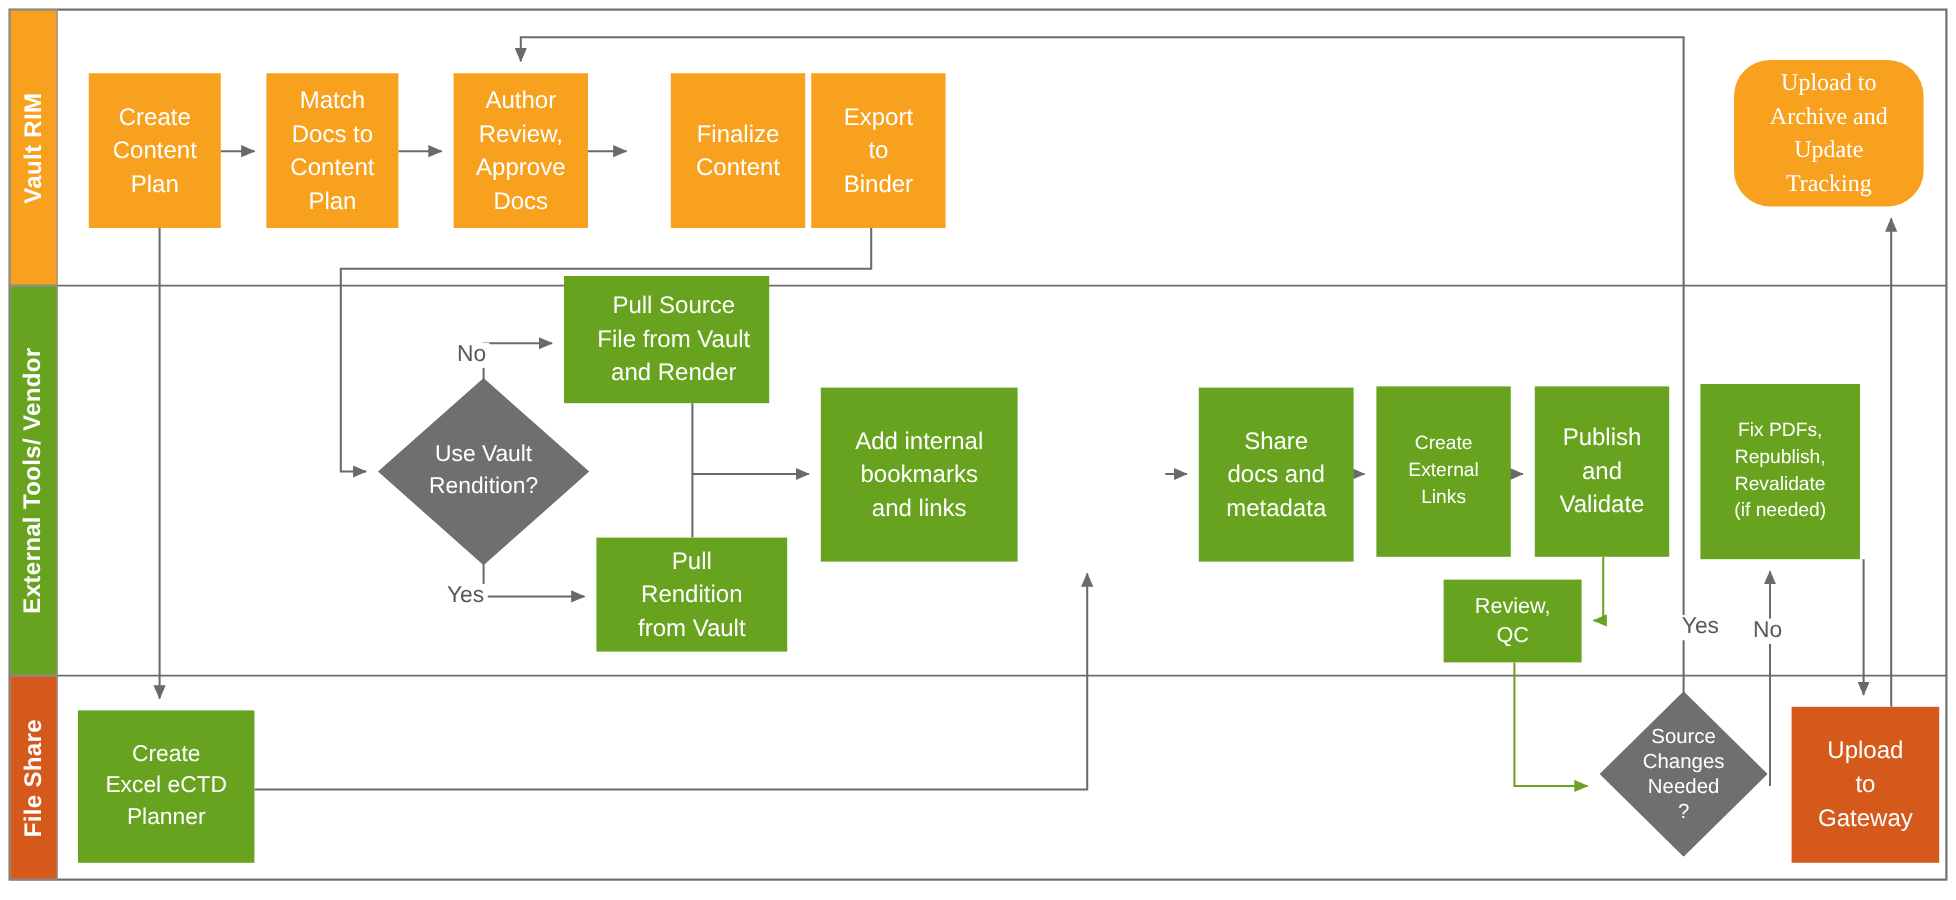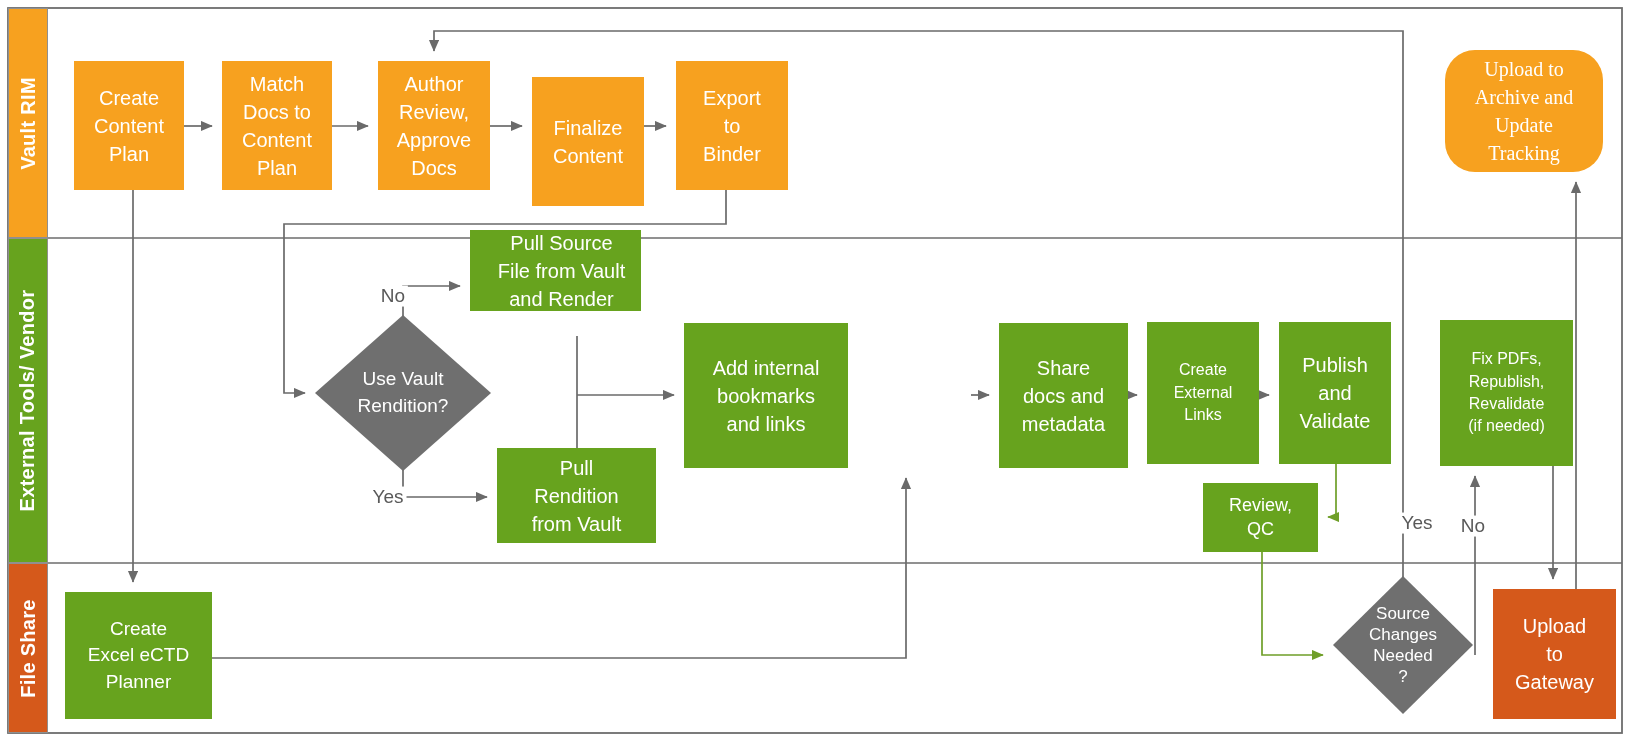--- a/index.html
+++ b/index.html
@@ -105,51 +105,51 @@
 Content
 Plan</div>
   <div class="node proc-orange" style="left:222px;top:61px;width:110px;height:129px;">Match
 Docs to
 Content
 Plan</div>
   <div class="node proc-orange" style="left:378px;top:61px;width:112px;height:129px;">Author
 Review,
 Approve
 Docs</div>
-  <div class="node proc-orange" style="left:532px;top:61px;width:112px;height:129px;margin-top:16px;">Finalize
+  <div class="node proc-orange" style="left:559px;top:61px;width:112px;height:129px;">Finalize
 Content</div>
   <div class="node proc-orange" style="left:676px;top:61px;width:112px;height:129px;">Export
 to
 Binder</div>
   <div class="node proc-orange rounded" style="left:1445px;top:50px;width:158px;height:122px;font-family:Liberation Serif, serif;">Upload to
 Archive and
 Update
 Tracking</div>
 
-  <div class="node proc-green" style="left:470px;top:230px;width:171px;height:81px;padding-left:12px;">Pull Source
+  <div class="node proc-green" style="left:470px;top:230px;width:171px;height:106px;padding-left:12px;">Pull Source
 File from Vault
 and Render</div>
   <div class="node diamond" style="left:315px;top:315px;width:176px;height:156px;font-size:19px;">Use Vault
 Rendition?</div>
   <div class="node proc-green" style="left:497px;top:448px;width:159px;height:95px;">Pull
 Rendition
 from Vault</div>
   <div class="node proc-green" style="left:684px;top:323px;width:164px;height:145px;">Add internal
 bookmarks
 and links</div>
   <div class="node proc-green" style="left:999px;top:323px;width:129px;height:145px;">Share
 docs and
 metadata</div>
   <div class="node proc-green" style="left:1147px;top:322px;width:112px;height:142px;font-size:16px;">Create
 External
 Links</div>
   <div class="node proc-green" style="left:1279px;top:322px;width:112px;height:142px;">Publish
 and
 Validate</div>
-  <div class="node proc-green" style="left:1417px;top:320px;width:133px;height:146px;font-size:16px;margin-left:23px;">Fix PDFs,
+  <div class="node proc-green" style="left:1417px;top:320px;width:133px;height:146px;font-size:16px;">Fix PDFs,
 Republish,
 Revalidate
 (if needed)</div>
   <div class="node proc-green" style="left:1203px;top:483px;width:115px;height:69px;font-size:18px;line-height:1.3;">Review,
 QC</div>
 
   <div class="node proc-green" style="left:65px;top:592px;width:147px;height:127px;font-size:19px;">Create
 Excel eCTD
 Planner</div>
   <div class="node diamond" style="left:1333px;top:576px;width:140px;height:138px;font-size:17px;line-height:1.25;">Source

